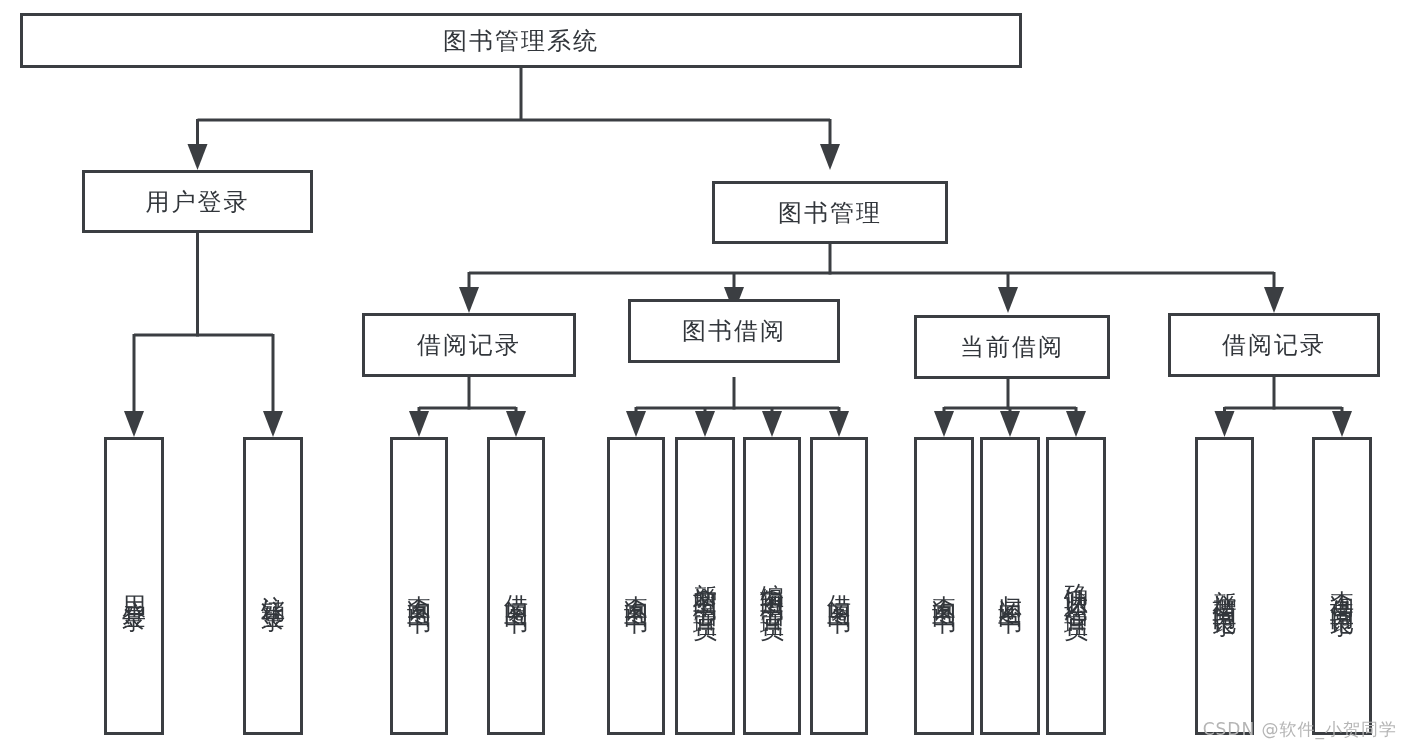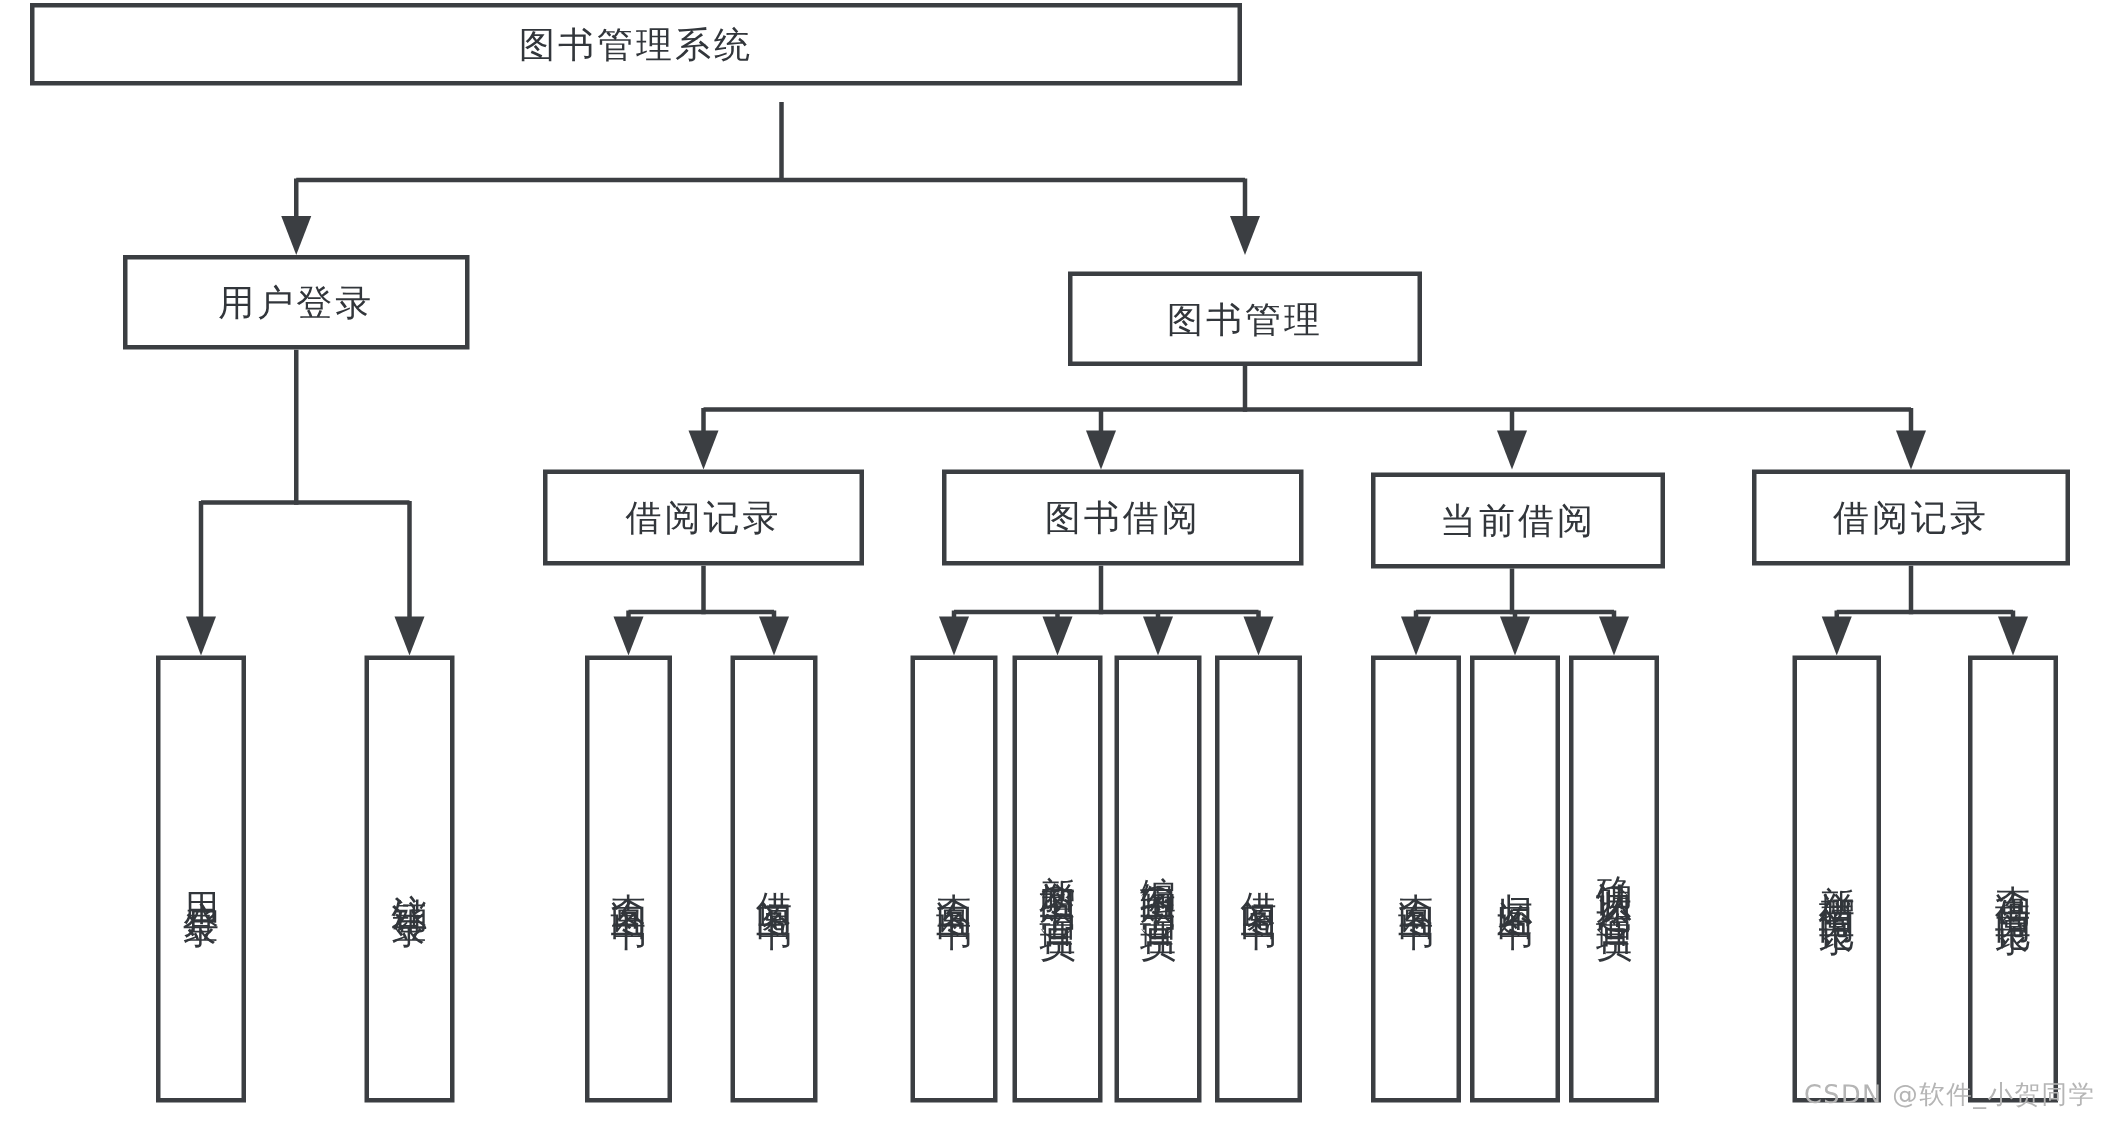--- a/index.html
+++ b/index.html
@@ -32,27 +32,27 @@
     white-space:nowrap;
   }
   .node.vert{
     writing-mode:vertical-rl;
     text-orientation:mixed;
     letter-spacing:5px;
     font-size:24px;
     line-height:1;
   }
   
-  #n-root{left:20px;top:2px;width:808px;height:55px;}
+  #n-root{left:20px;top:13px;width:1002px;height:55px;}
   
   #n-userlogin{left:82px;top:170px;width:231px;height:63px;}
   #n-bookmgmt{left:712px;top:170px;width:236px;height:63px;margin-top:11px;}
   
   #n-newrec{left:362px;top:313px;width:214px;height:64px;}
-  #n-borrow{left:628px;top:313px;width:241px;height:64px;}
+  #n-borrow{left:628px;top:299px;width:212px;height:64px;}
   #n-current{left:902px;top:315px;width:196px;height:64px;margin-left:12px;}
   #n-records{left:1168px;top:313px;width:212px;height:64px;text-align:right;}
   
   .leaf{top:437px;height:298px;}
   #l-a1{left:104px;width:60px;}
   #l-a2{left:243px;width:60px;}
   #l-b1{left:390px;width:58px;}
   #l-b2{left:487px;width:58px;}
   #l-c1{left:607px;width:58px;}
   #l-c2{left:675px;width:60px;}

